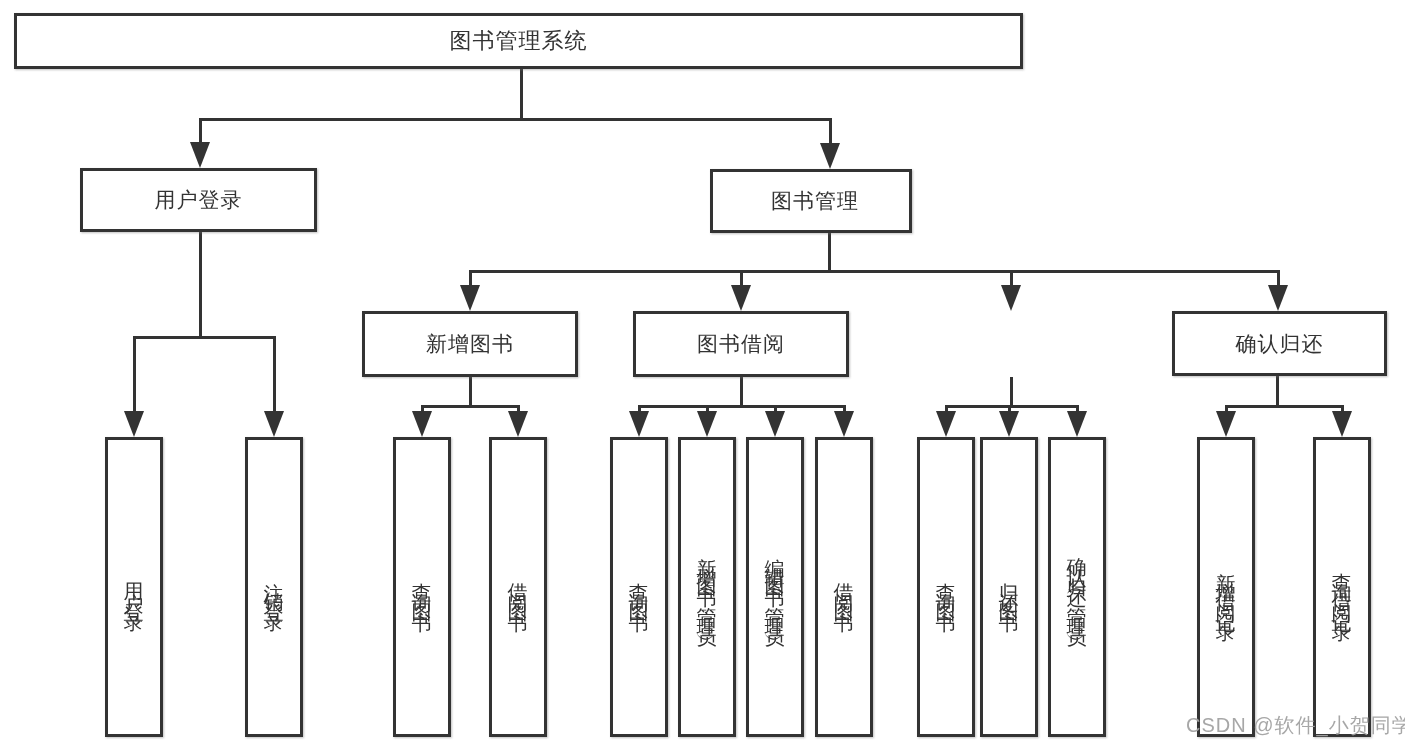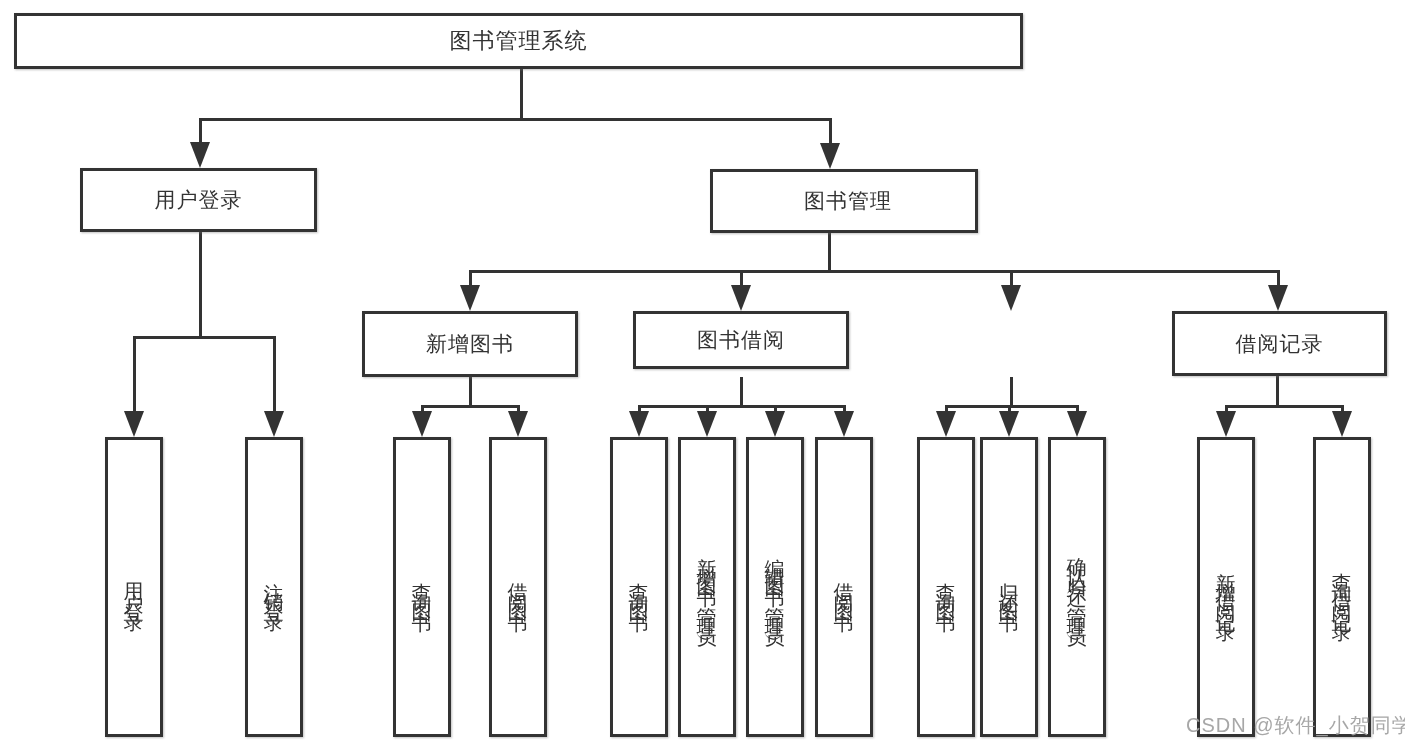--- a/index.html
+++ b/index.html
@@ -66,32 +66,32 @@
 
 <div id="canvas">
 
   <div class="box hbox title" style="left:14px; top:13px; width:1009px; height:56px;">
     <span>图书管理系统</span>
   </div>
 
   <div class="box hbox" style="left:80px; top:168px; width:237px; height:64px;">
     <span>用户登录</span>
   </div>
-  <div class="box hbox" style="left:710px; top:169px; width:268px; height:64px;padding-left:8px;">
+  <div class="box hbox" style="left:710px; top:169px; width:202px; height:64px;padding-left:8px;">
     <span>图书管理</span>
   </div>
 
   <div class="box hbox" style="left:362px; top:311px; width:216px; height:66px;">
     <span>新增图书</span>
   </div>
-  <div class="box hbox" style="left:633px; top:311px; width:216px; height:58px;">
+  <div class="box hbox" style="left:633px; top:311px; width:216px; height:66px;">
     <span>图书借阅</span>
   </div>
   <div class="box hbox" style="left:1172px; top:311px; width:215px; height:65px;">
-    <span>借阅记录</span>
+    <span>确认归还</span>
   </div>
 
   <div class="box vbox" style="left:105px; top:437px; width:58px; height:300px;">
     <span>用户登录</span>
   </div>
   <div class="box vbox" style="left:245px; top:437px; width:58px; height:300px;">
     <span>注销登录</span>
   </div>
 
   <div class="box vbox" style="left:393px; top:437px; width:58px; height:300px;">

